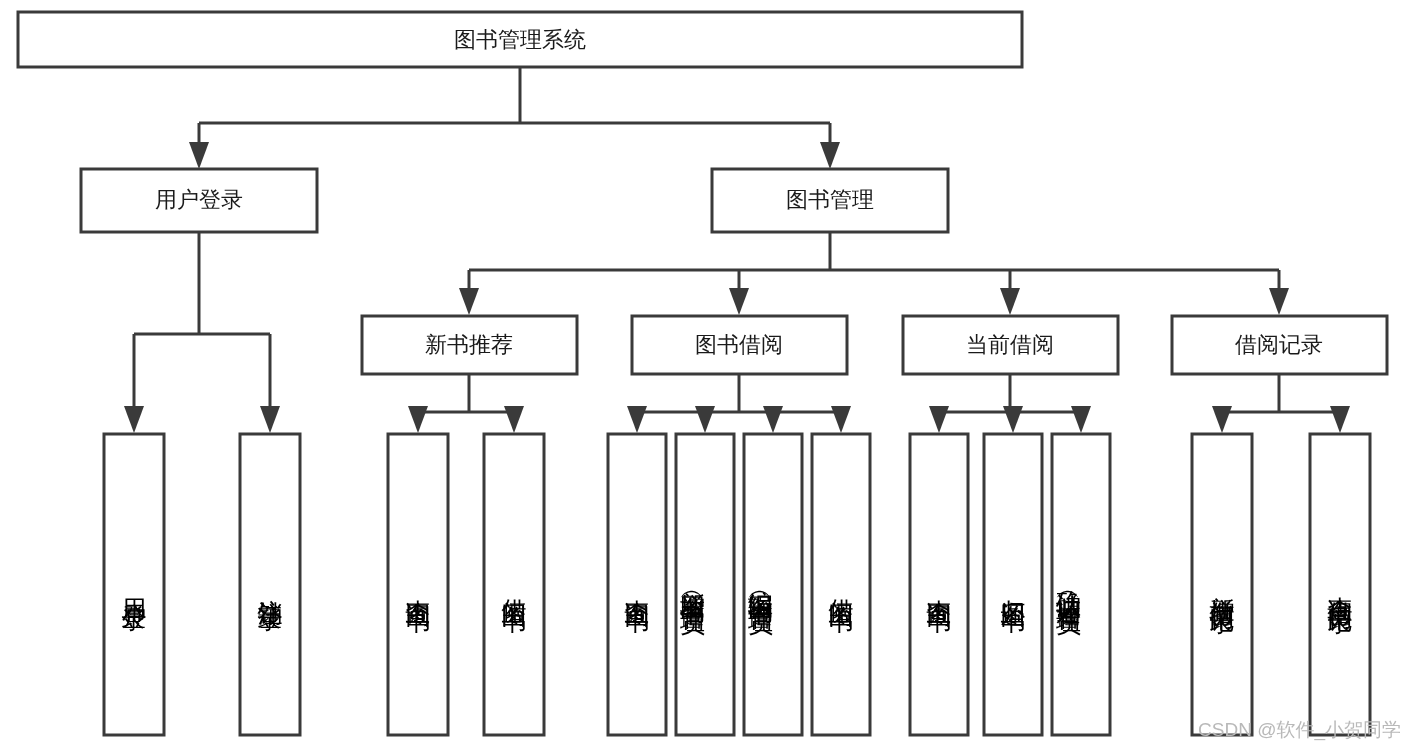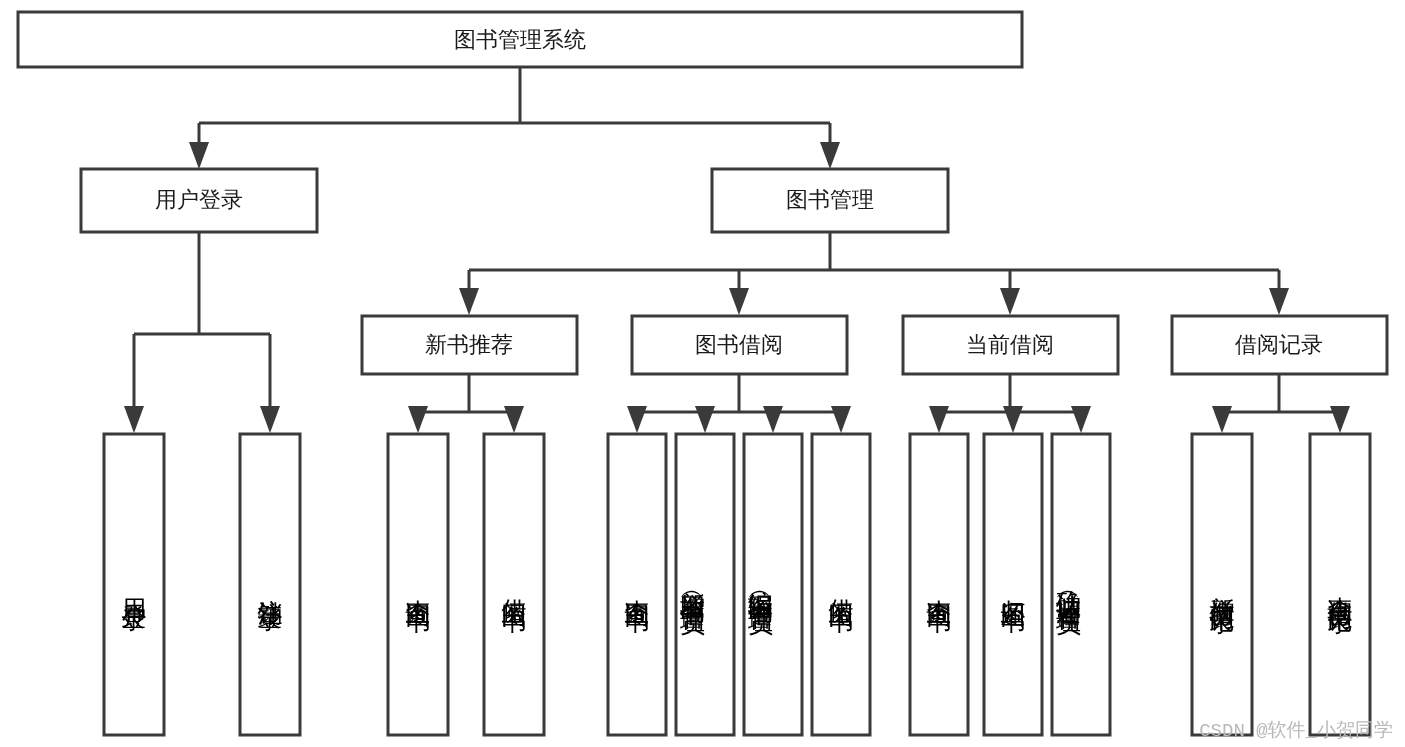--- a/index.html
+++ b/index.html
@@ -46,23 +46,23 @@
   .node-label-v {
     font-family: "DejaVu Sans", "Liberation Sans", sans-serif;
     font-size: 25px;
     fill: #1a1a1a;
     writing-mode: vertical-rl;
     text-orientation: upright;
     letter-spacing: 3px;
   }
   .watermark {
     position: absolute;
-    right: 12px;
+    right: 4px;
     bottom: 4px;
-    font-family: Liberation Mono, monospace;
+    font-family: Liberation Sans, sans-serif;
     font-size: 19px;
     color: #b9b9b9;
     white-space: nowrap;
     pointer-events: none;
   }
 </style>
 </head>
 <body>
 
 <svg id="diagram" viewBox="0 0 1405 747">

